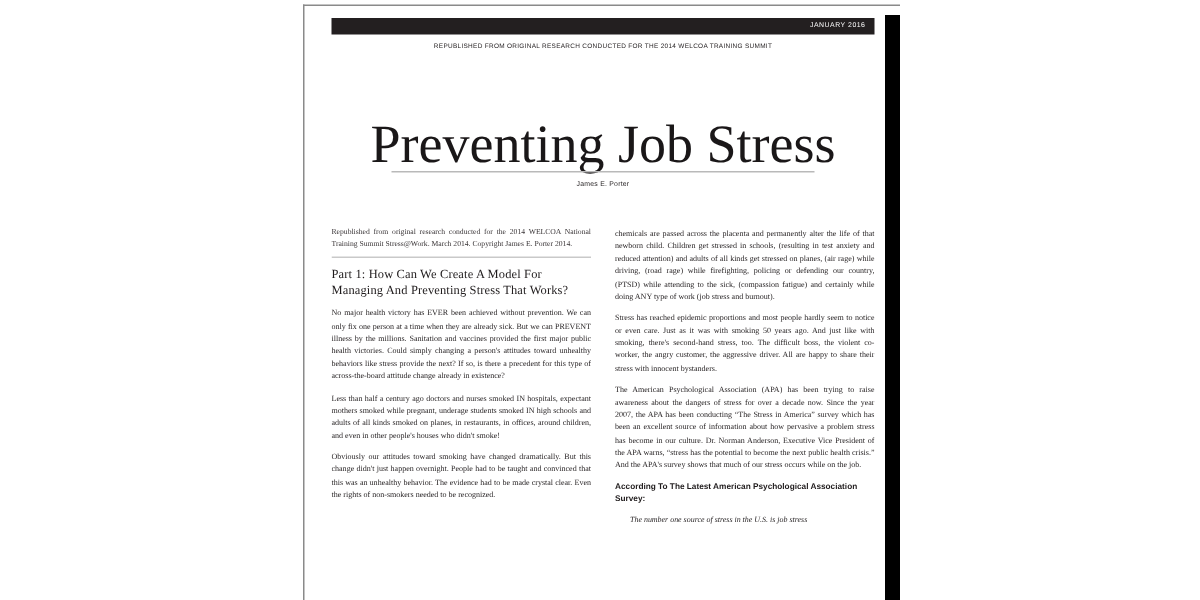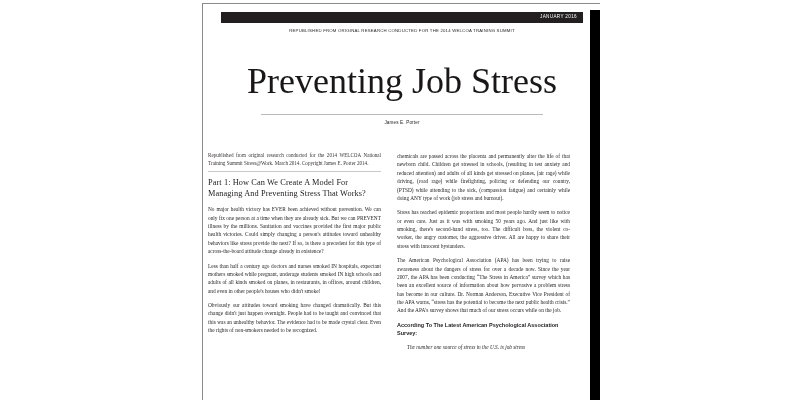--- a/index.html
+++ b/index.html
@@ -79,21 +79,21 @@
     font-size: 4.3px;
     letter-spacing: 0.2px;
     color: #231f20;
     line-height: 1;
     white-space: nowrap;
   }
 
   .headline {
     position: absolute;
     left: 18px;
-    top: 34px;
+    top: 49px;
     width: 362px;
     text-align: center;
     font-family: "Liberation Serif", serif;
     font-weight: 400;
     font-size: 36px;
     line-height: 1.08;
     color: #1a1718;
     white-space: nowrap;
   }
 
@@ -115,21 +115,21 @@
     font-family: "Liberation Sans", sans-serif;
     font-size: 4.6px;
     letter-spacing: 0.15px;
     color: #231f20;
     line-height: 1;
   }
 
   
   .columns {
     position: absolute;
-    left: 5px;
+    left: 18px;
     top: 148px;
     width: 362px;
     height: 248px;
     display: flex;
     gap: 16px;
     overflow: hidden;
   }
   .col {
     width: 173px;
     overflow: hidden;

